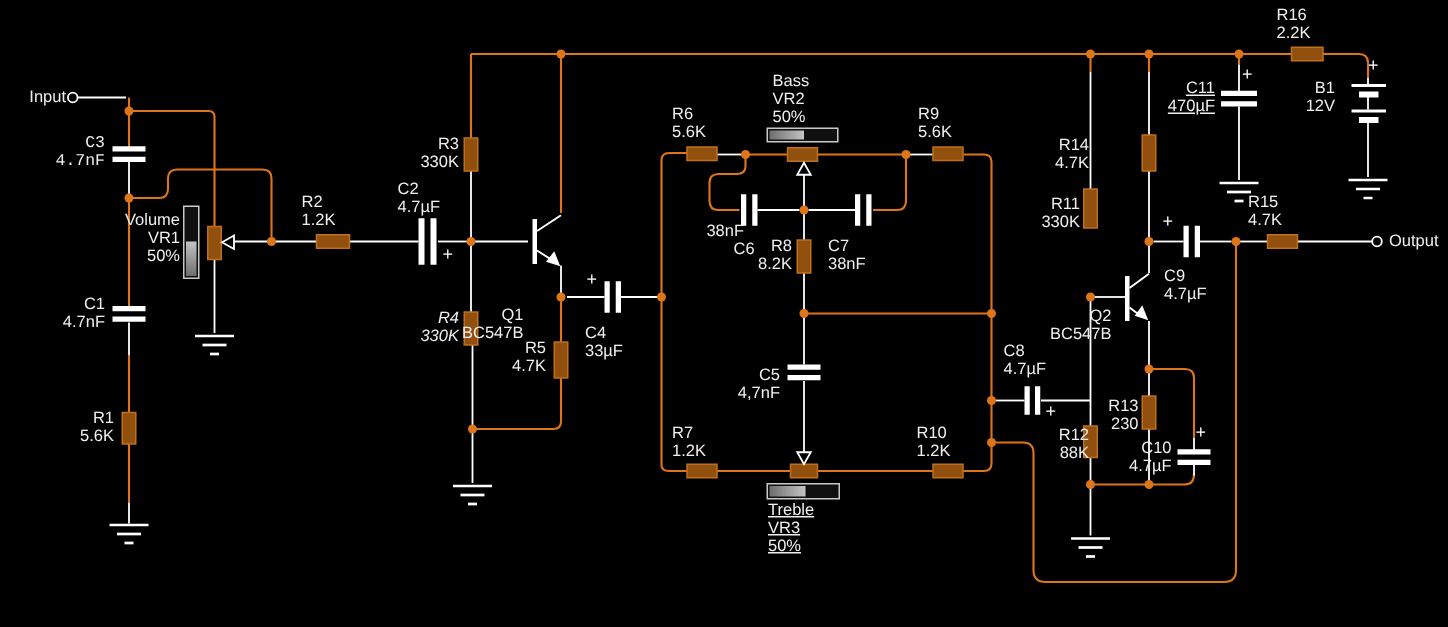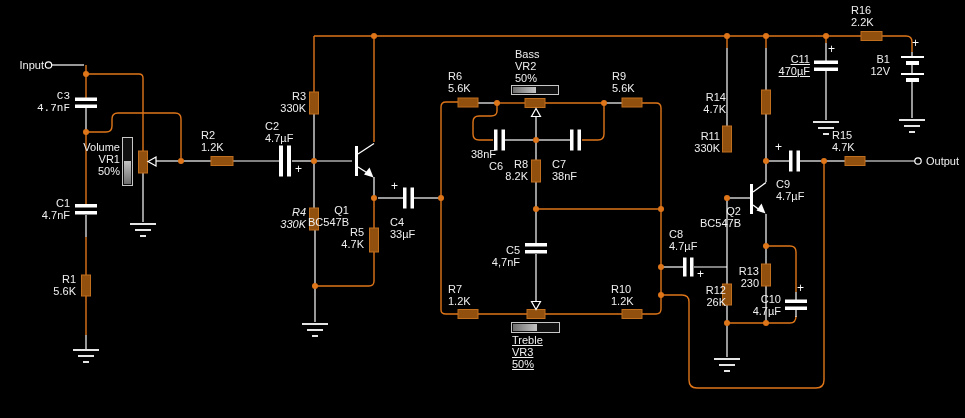--- a/index.html
+++ b/index.html
@@ -376,21 +376,21 @@
 <div class="lbl ra" style="left:691px;top:205px;width:50px;">
       <div>Q2</div>
       <div>BC547B</div>
     </div>
 <div class="lbl ctr" style="left:669px;top:228px;width:40px;">
       <div>C8</div>
       <div>4.7µF</div>
     </div>
 <div class="lbl ra" style="left:686px;top:284px;width:40px;">
       <div>R12</div>
-      <div>26K</div>
+      <div>88K</div>
     </div>
 <div class="lbl ra" style="left:686px;top:91px;width:40px;">
       <div>R14</div>
       <div>4.7K</div>
     </div>
 <div class="lbl ra" style="left:719px;top:265px;width:40px;">
       <div>R13</div>
       <div>230</div>
     </div>
 <div class="lbl ra" style="left:741px;top:293px;width:40px;">

